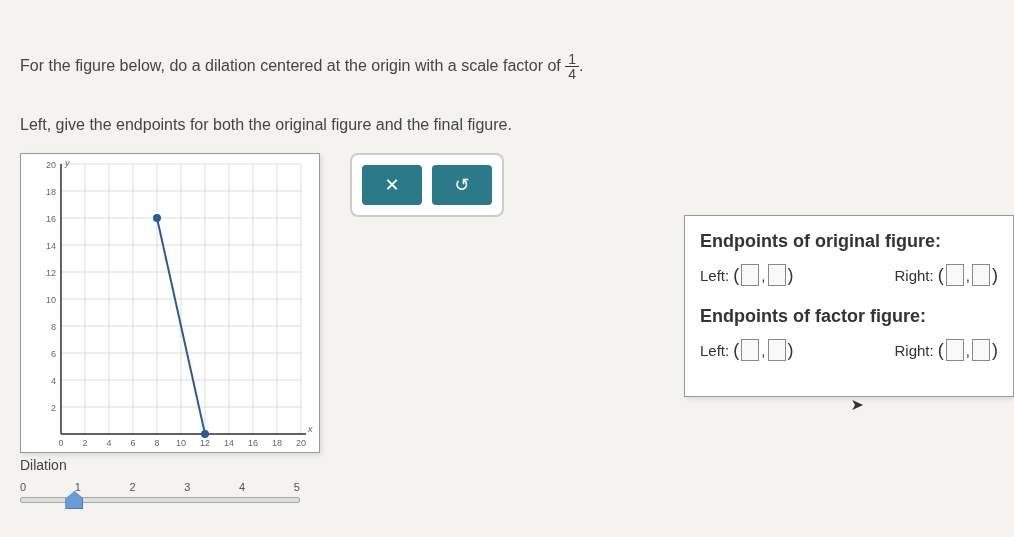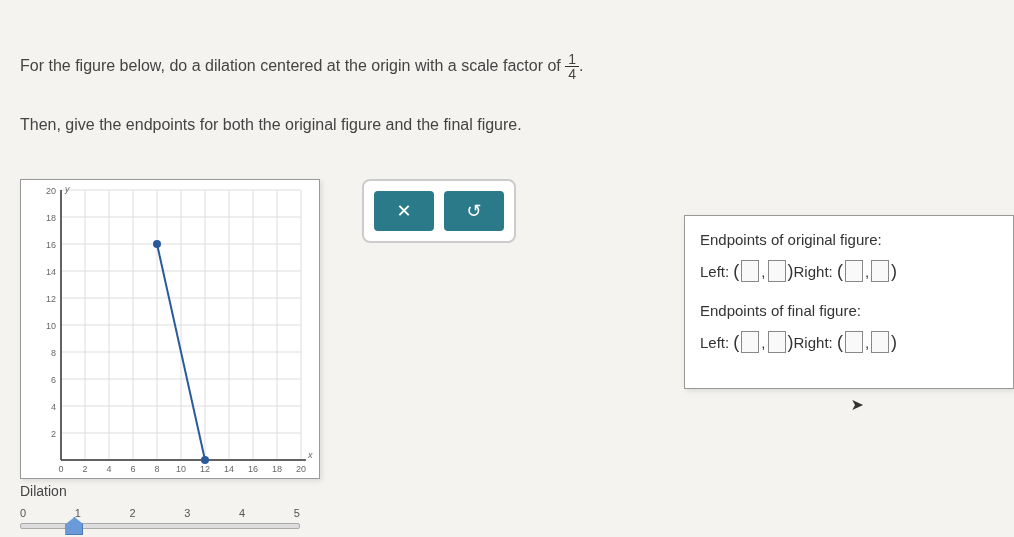--- a/index.html
+++ b/index.html
@@ -23,22 +23,22 @@
       display: inline-block;
       vertical-align: middle;
       text-align: center;
       font-size: 14px;
       line-height: 1;
     }
     .fraction .num { display: block; border-bottom: 1px solid #333; padding: 0 3px; }
     .fraction .den { display: block; padding: 0 3px; }
     .content-area {
       display: flex;
-      gap: 42px;
-      margin-top: 42px;
+      gap: 30px;
+      margin-top: 16px;
       align-items: flex-start;
     }
     .graph-wrapper {
       width: 300px;
     }
     .graph {
       width: 300px;
       height: 300px;
       border: 1px solid #999;
       background: #fff;
@@ -107,26 +107,27 @@
       position: absolute;
       right: 0;
       top: 215px;
       width: 330px;
       border: 1px solid #999;
       background: #fff;
       padding: 15px;
       box-shadow: 2px 2px 5px rgba(0,0,0,0.1);
     }
     .answer-heading {
-      font-weight: normal;
-      font-size: 15px;
+      font-weight: bold;
+      font-size: 18px;
       margin-bottom: 12px;
     }
     .answer-row {
       display: flex;
+      justify-content: space-between;
       margin-bottom: 20px;
       font-size: 15px;
     }
     .coord-pair {
       display: inline-flex;
       align-items: center;
       gap: 2px;
     }
     .coord-box {
       width: 18px;
@@ -146,21 +147,21 @@
 </head>
 <body>
 
 <div class="problem-text">
   <span>For the figure below, do a dilation centered at the origin with a scale factor of </span>
   <span class="fraction">
     <span class="num">1</span>
     <span class="den">4</span>
   </span>.
 </div>
-<div class="problem-text">Then, give the endpoints for both the original figure and the final figure.</div>
+<div class="problem-text">Left, give the endpoints for both the original figure and the final figure.</div>
 
 <div class="content-area">
   <div class="graph-wrapper">
     <div class="graph">
       <svg width="300" height="300" viewBox="0 0 300 300">
 
         <g stroke="#ddd" stroke-width="1">
           <line x1="40" y1="10" x2="40" y2="280"></line>
             <line x1="64" y1="10" x2="64" y2="280"></line>
           <line x1="88" y1="10" x2="88" y2="280"></line>
@@ -254,21 +255,21 @@
         <span class="paren">(</span><span class="coord-box"></span>,<span class="coord-box"></span><span class="paren">)</span>
       </span>
     </span>
     <span>
       <span>Right:</span>
       <span class="coord-pair">
         <span class="paren">(</span><span class="coord-box"></span>,<span class="coord-box"></span><span class="paren">)</span>
       </span>
     </span>
   </div>
-  <div class="answer-heading">Endpoints of final figure:</div>
+  <div class="answer-heading">Endpoints of factor figure:</div>
   <div class="answer-row">
     <span>
       <span>Left:</span>
       <span class="coord-pair">
         <span class="paren">(</span><span class="coord-box"></span>,<span class="coord-box"></span><span class="paren">)</span>
       </span>
     </span>
     <span>
       <span>Right:</span>
       <span class="coord-pair">

